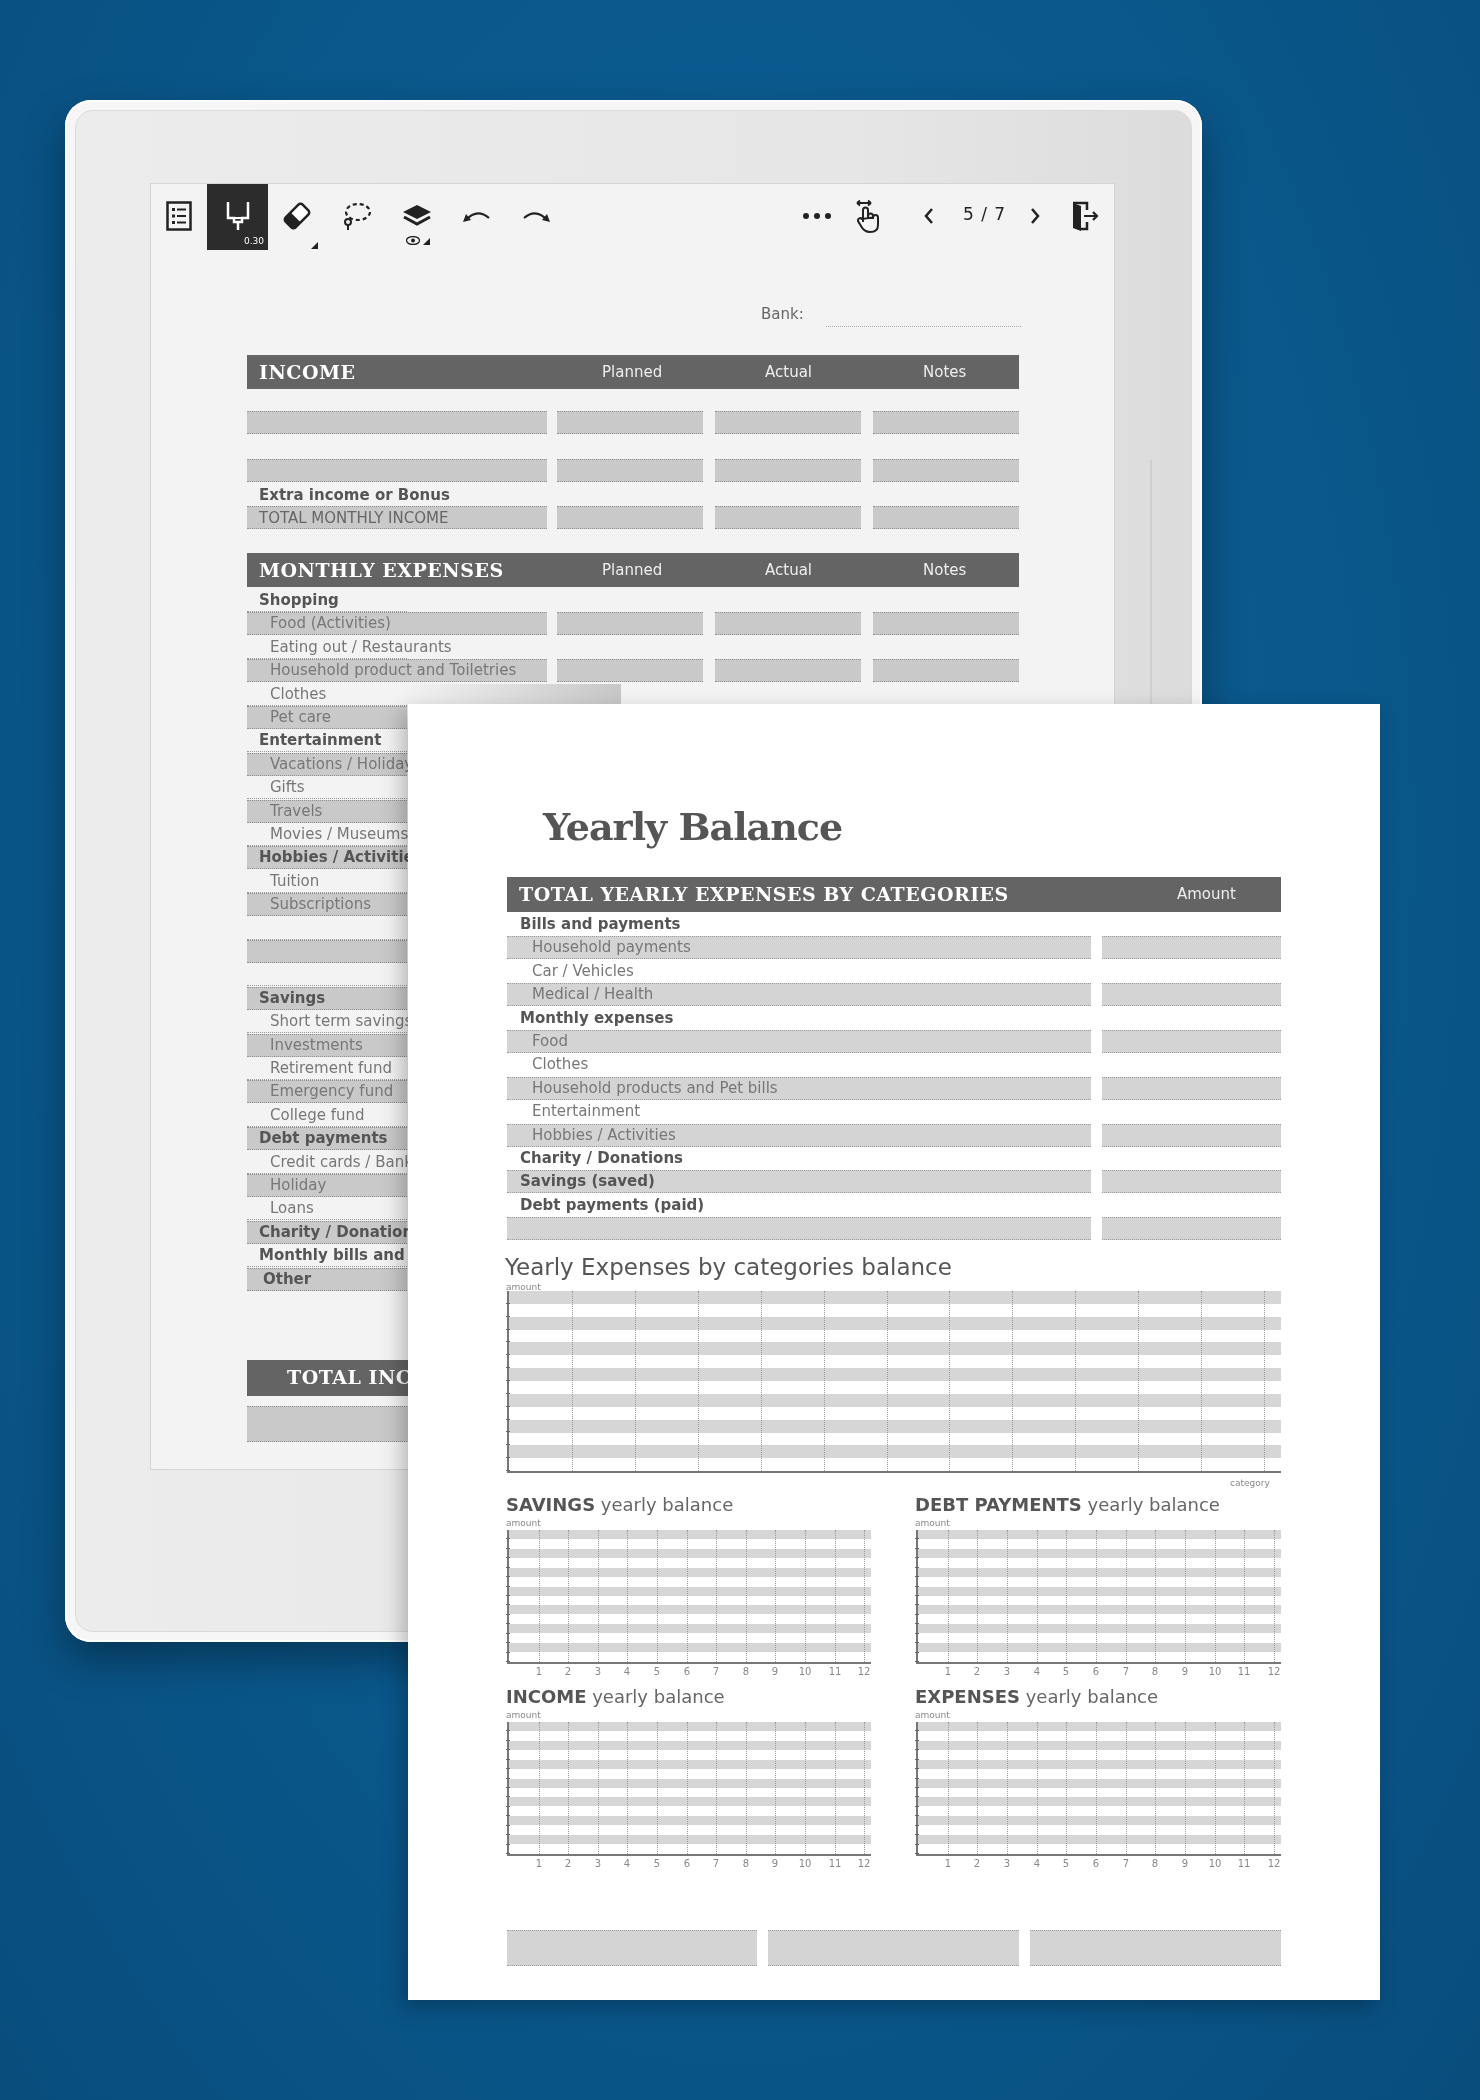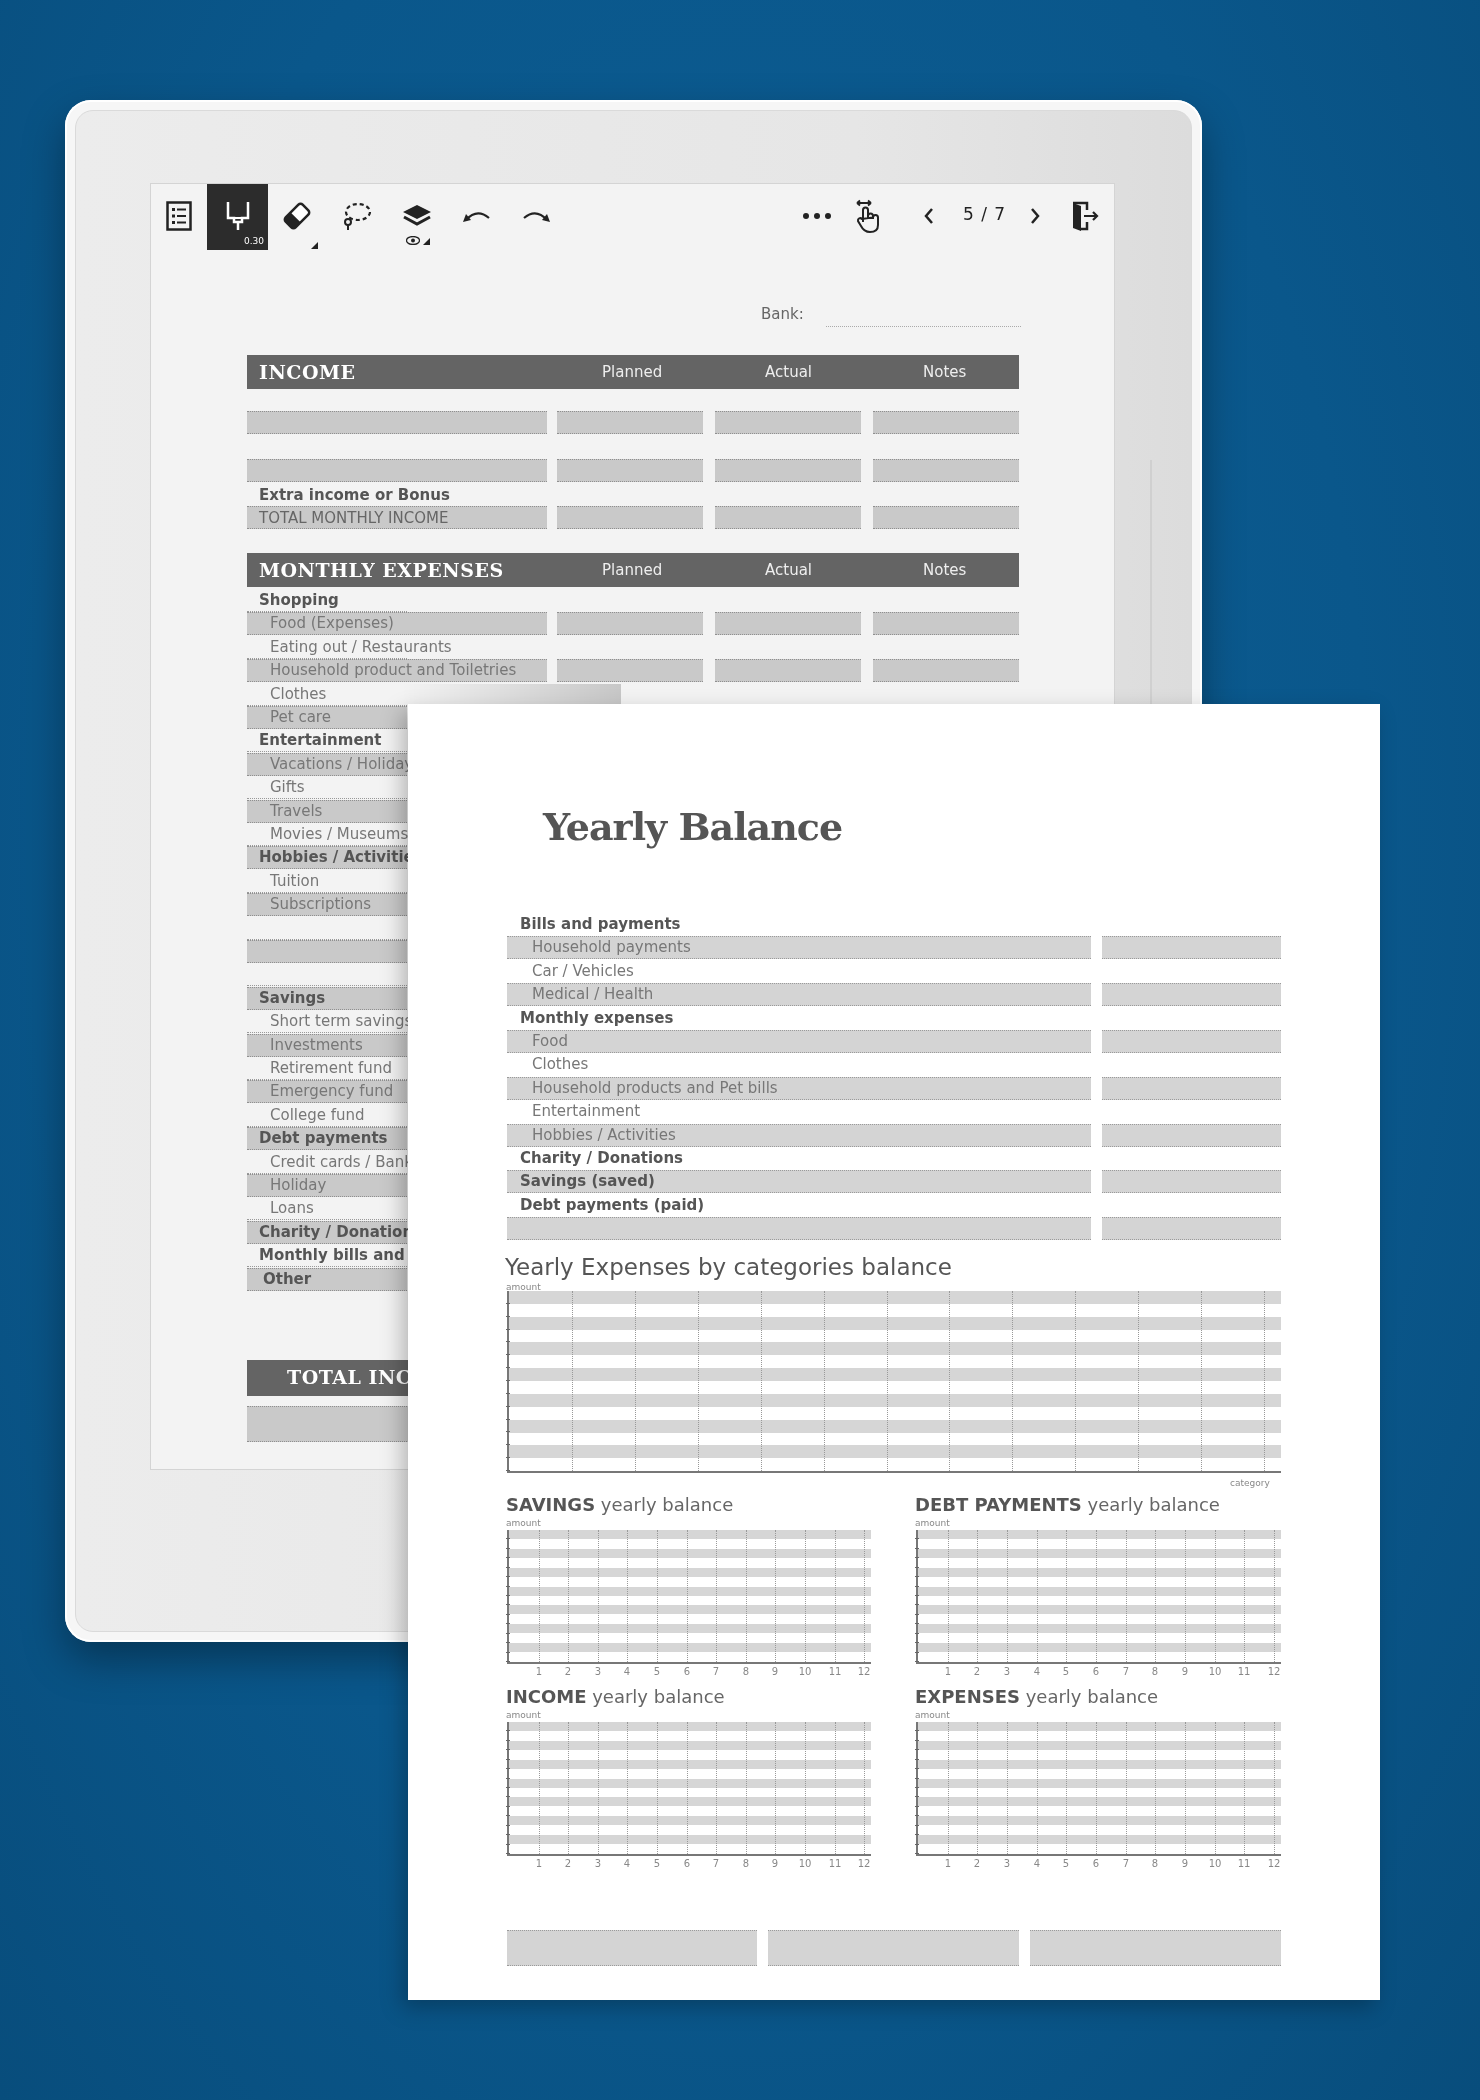--- a/index.html
+++ b/index.html
@@ -193,21 +193,21 @@
       <span class="hc" style="left:518px;">Actual</span>
       <span class="hc" style="left:676px;">Notes</span>
     </div>
     <div id="expense-rows">
         <div class="sep" style="left: 96px; top: 427px; width: 160px;"></div>
         <div class="rowlbl bold" style="left: 108px; top: 407px;">Shopping</div>
         <div class="cell" style="left: 96px; top: 428px; width: 300px; height: 23px;"></div>
         <div class="cell" style="left: 406px; top: 428px; width: 146px; height: 23px;"></div>
         <div class="cell" style="left: 564px; top: 428px; width: 146px; height: 23px;"></div>
         <div class="cell" style="left: 722px; top: 428px; width: 146px; height: 23px;"></div>
-        <div class="rowlbl ind" style="left: 108px; top: 430px;">Food (Expenses)</div>
+        <div class="rowlbl ind" style="left: 108px; top: 430px;">Food (Activities)</div>
         <div class="sep" style="left: 96px; top: 474px; width: 160px;"></div>
         <div class="rowlbl ind" style="left: 108px; top: 454px;">Eating out / Restaurants</div>
         <div class="cell" style="left: 96px; top: 475px; width: 300px; height: 23px;"></div>
         <div class="cell" style="left: 406px; top: 475px; width: 146px; height: 23px;"></div>
         <div class="cell" style="left: 564px; top: 475px; width: 146px; height: 23px;"></div>
         <div class="cell" style="left: 722px; top: 475px; width: 146px; height: 23px;"></div>
         <div class="rowlbl ind" style="left: 108px; top: 477px;">Household product and Toiletries</div>
         <div class="sep" style="left: 96px; top: 521px; width: 160px;"></div>
         <div class="rowlbl ind" style="left: 108px; top: 501px;">Clothes</div>
         <div class="cell" style="left: 96px; top: 522px; width: 160px; height: 23px;"></div>
@@ -262,20 +262,24 @@
     <div class="hbar" style="left:96px;top:1176px;width:772px;height:36px;">
       <span class="ht" style="left:40px;">TOTAL INCO</span>
     </div>
     <div class="cell" style="left:96px;top:1222px;width:240px;height:36px;"></div>
   </div>
   <div class="screen-fade"></div>
 </div>
 
 <div class="front">
   <div class="ftitle">Yearly Balance</div>
+  <div class="hbar" style="left:99px;top:173px;width:774px;height:35px;">
+    <span class="ht">TOTAL YEARLY EXPENSES BY CATEGORIES</span>
+    <span class="hc" style="left:670px;">Amount</span>
+  </div>
   <div id="yearly-rows">
       <div class="flbl bold" style="left: 112px; top: 211px;">Bills and payments</div>
       <div class="fcell" style="left: 99px; top: 232px; width: 584px; height: 23px;"></div>
       <div class="fcell" style="left: 694px; top: 232px; width: 179px; height: 23px;"></div>
       <div class="flbl ind" style="left: 112px; top: 234px;">Household payments</div>
       <div class="flbl ind" style="left: 112px; top: 258px;">Car / Vehicles</div>
       <div class="fcell" style="left: 99px; top: 279px; width: 584px; height: 23px;"></div>
       <div class="fcell" style="left: 694px; top: 279px; width: 179px; height: 23px;"></div>
       <div class="flbl ind" style="left: 112px; top: 281px;">Medical / Health</div>
       <div class="flbl bold" style="left: 112px; top: 305px;">Monthly expenses</div>

